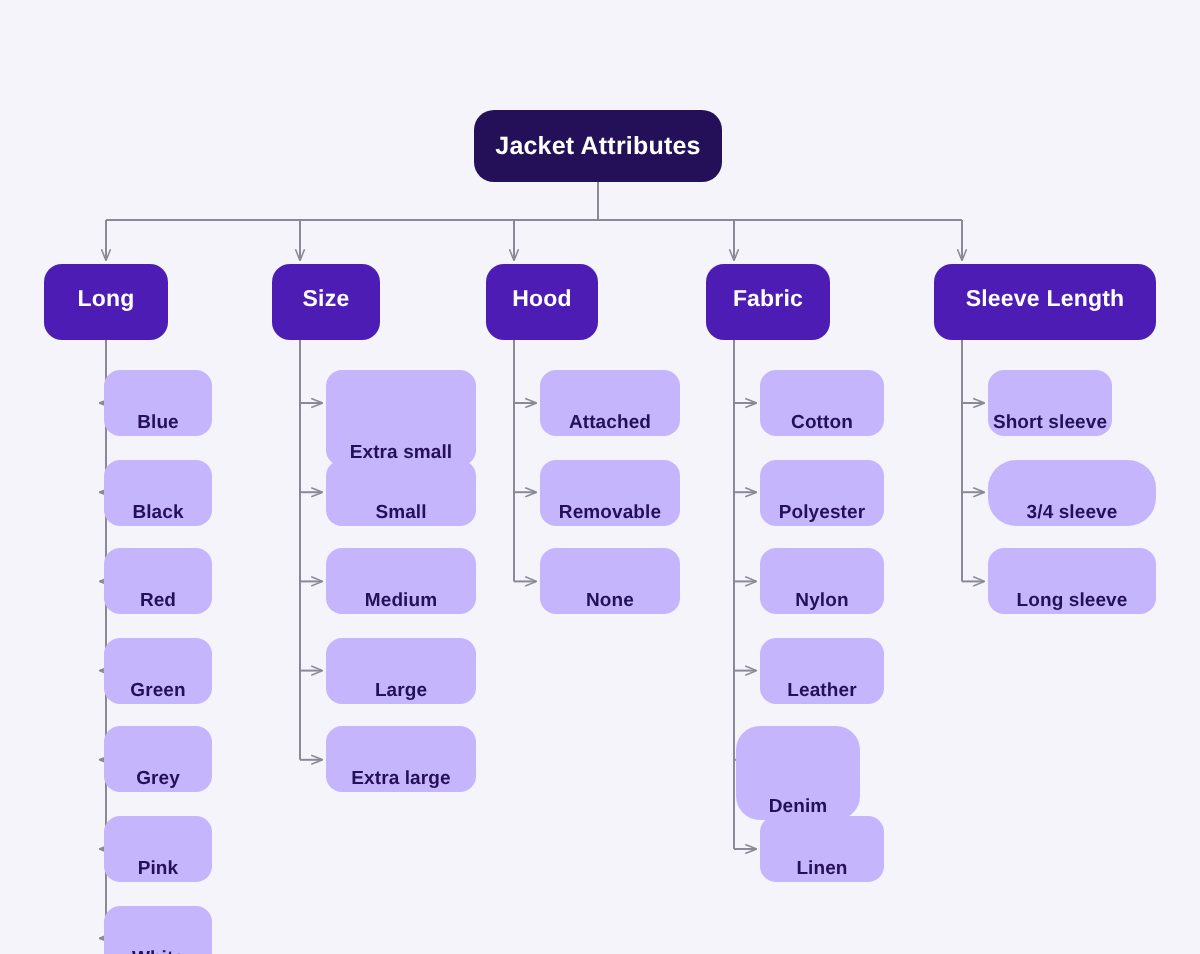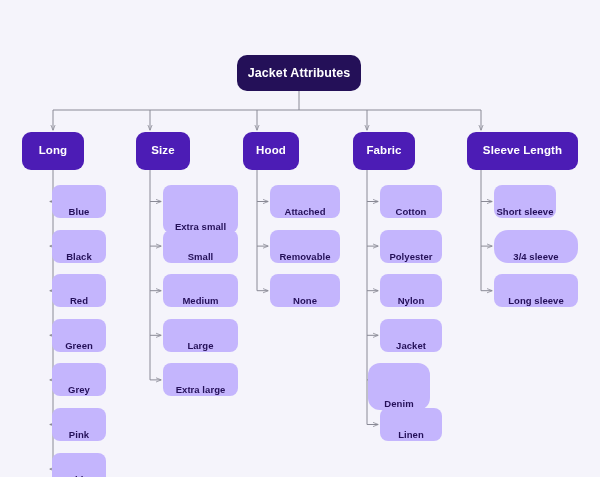--- a/index.html
+++ b/index.html
@@ -179,21 +179,21 @@
       <div class="node leaf" style="left: 380px; top: 153px; width: 62px; height: 33px;">
         <span>Cotton</span>
       </div>
       <div class="node leaf" style="left: 380px; top: 197.6px; width: 62px; height: 33px;">
         <span>Polyester</span>
       </div>
       <div class="node leaf" style="left: 380px; top: 242.2px; width: 62px; height: 33px;">
         <span>Nylon</span>
       </div>
       <div class="node leaf" style="left: 380px; top: 286.8px; width: 62px; height: 33px;">
-        <span>Jacket</span>
+        <span>Leather</span>
       </div>
       <div class="node leaf" style="left: 368px; top: 331.4px; width: 62px; height: 47px; border-radius: 12px;">
         <span>Denim</span>
       </div>
       <div class="node leaf" style="left: 380px; top: 376px; width: 62px; height: 33px;">
         <span>Linen</span>
       </div>
       <div class="node cat" style="left: 467px; top: 100px; width: 111px; height: 38px;">
         <span>Sleeve Length</span>
       </div>

